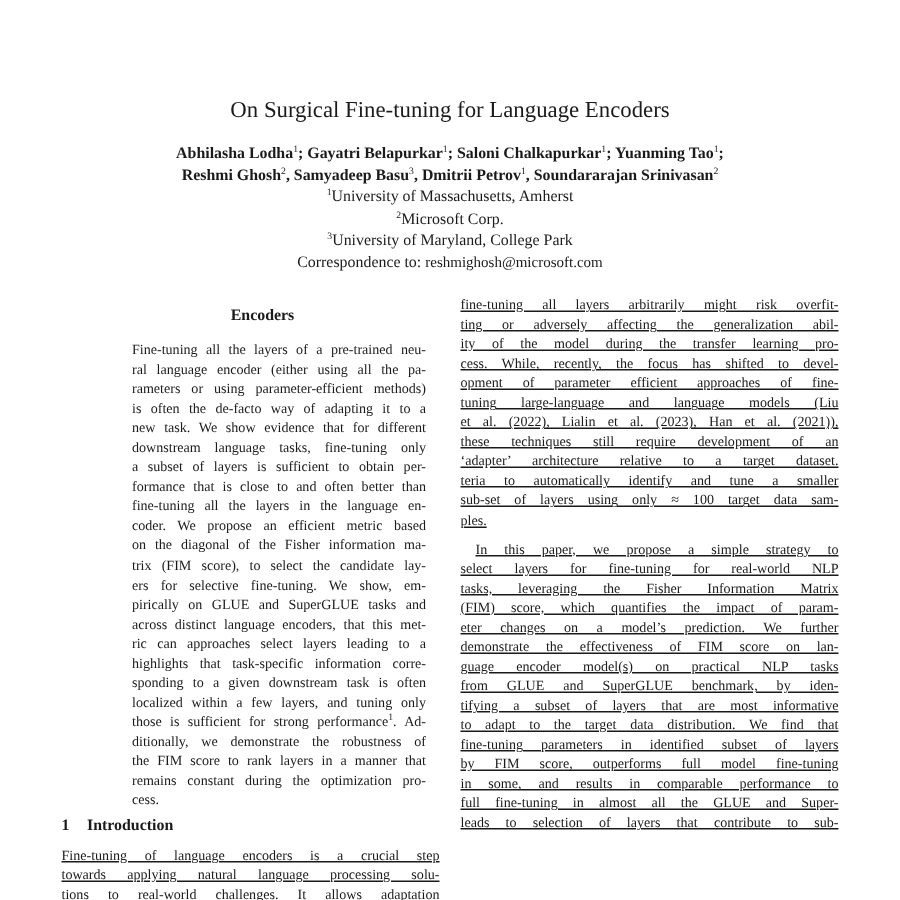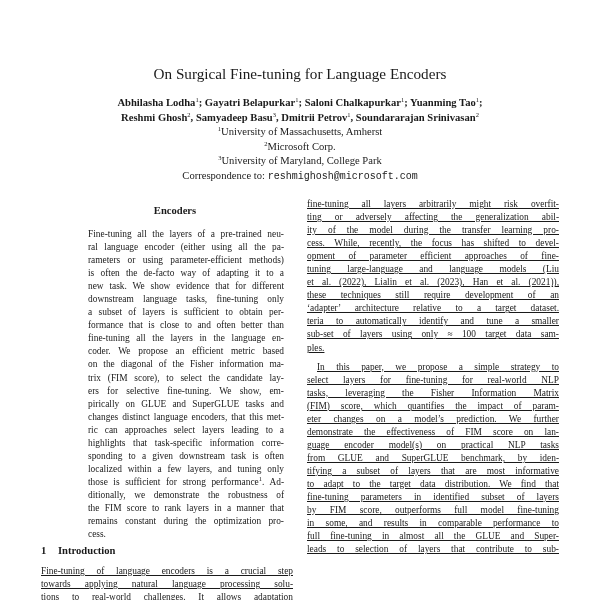--- a/index.html
+++ b/index.html
@@ -14,21 +14,21 @@
     }
     .authors {
       position: absolute; top: 96px; left: 0; width: 600px;
       text-align: center; font-weight: bold; font-size: 10.6px; line-height: 14.5px;
     }
     .affils {
       position: absolute; top: 125px; left: 0; width: 600px;
       text-align: center; font-size: 10.6px; line-height: 14.5px;
     }
     .affils div { white-space: nowrap; }
-    .mono { font-family: Liberation Mono, monospace; font-size: 10px; }
+    .mono { font-family: Liberation Serif, serif; font-size: 10px; }
     sup { font-size: 6.5px; vertical-align: 4px; line-height: 0; font-weight: normal; }
     .abstract-heading {
       position: absolute; top: 205px; left: 55px; width: 240px;
       text-align: center; font-weight: bold; font-size: 10.6px;
     }
     .abstract-body {
       position: absolute; top: 228px; left: 88px; width: 196px;
       font-size: 9.4px; line-height: 13.05px; text-align: justify;
       hyphens: manual;
     }
@@ -82,21 +82,21 @@
   <span class="ln">new task. We show evidence that for different</span>
   <span class="ln">downstream language tasks, fine-tuning only</span>
   <span class="ln">a subset of layers is sufficient to obtain per-</span>
   <span class="ln">formance that is close to and often better than</span>
   <span class="ln">fine-tuning all the layers in the language en-</span>
   <span class="ln">coder. We propose an efficient metric based</span>
   <span class="ln">on the diagonal of the Fisher information ma-</span>
   <span class="ln">trix (FIM score), to select the candidate lay-</span>
   <span class="ln">ers for selective fine-tuning. We show, em-</span>
   <span class="ln">pirically on GLUE and SuperGLUE tasks and</span>
-  <span class="ln">changes distinct language encoders, that this met-</span>
+  <span class="ln">across distinct language encoders, that this met-</span>
   <span class="ln">ric can approaches select layers leading to a</span>
   <span class="ln">highlights that task-specific information corre-</span>
   <span class="ln">sponding to a given downstream task is often</span>
   <span class="ln">localized within a few layers, and tuning only</span>
   <span class="ln"><span>those is sufficient for strong performance</span><sup>1</sup><span>. Ad-</span></span>
   <span class="ln">ditionally, we demonstrate the robustness of</span>
   <span class="ln">the FIM score to rank layers in a manner that</span>
   <span class="ln">remains constant during the optimization pro-</span>
   <span class="ln last">cess.</span>
 </div>

